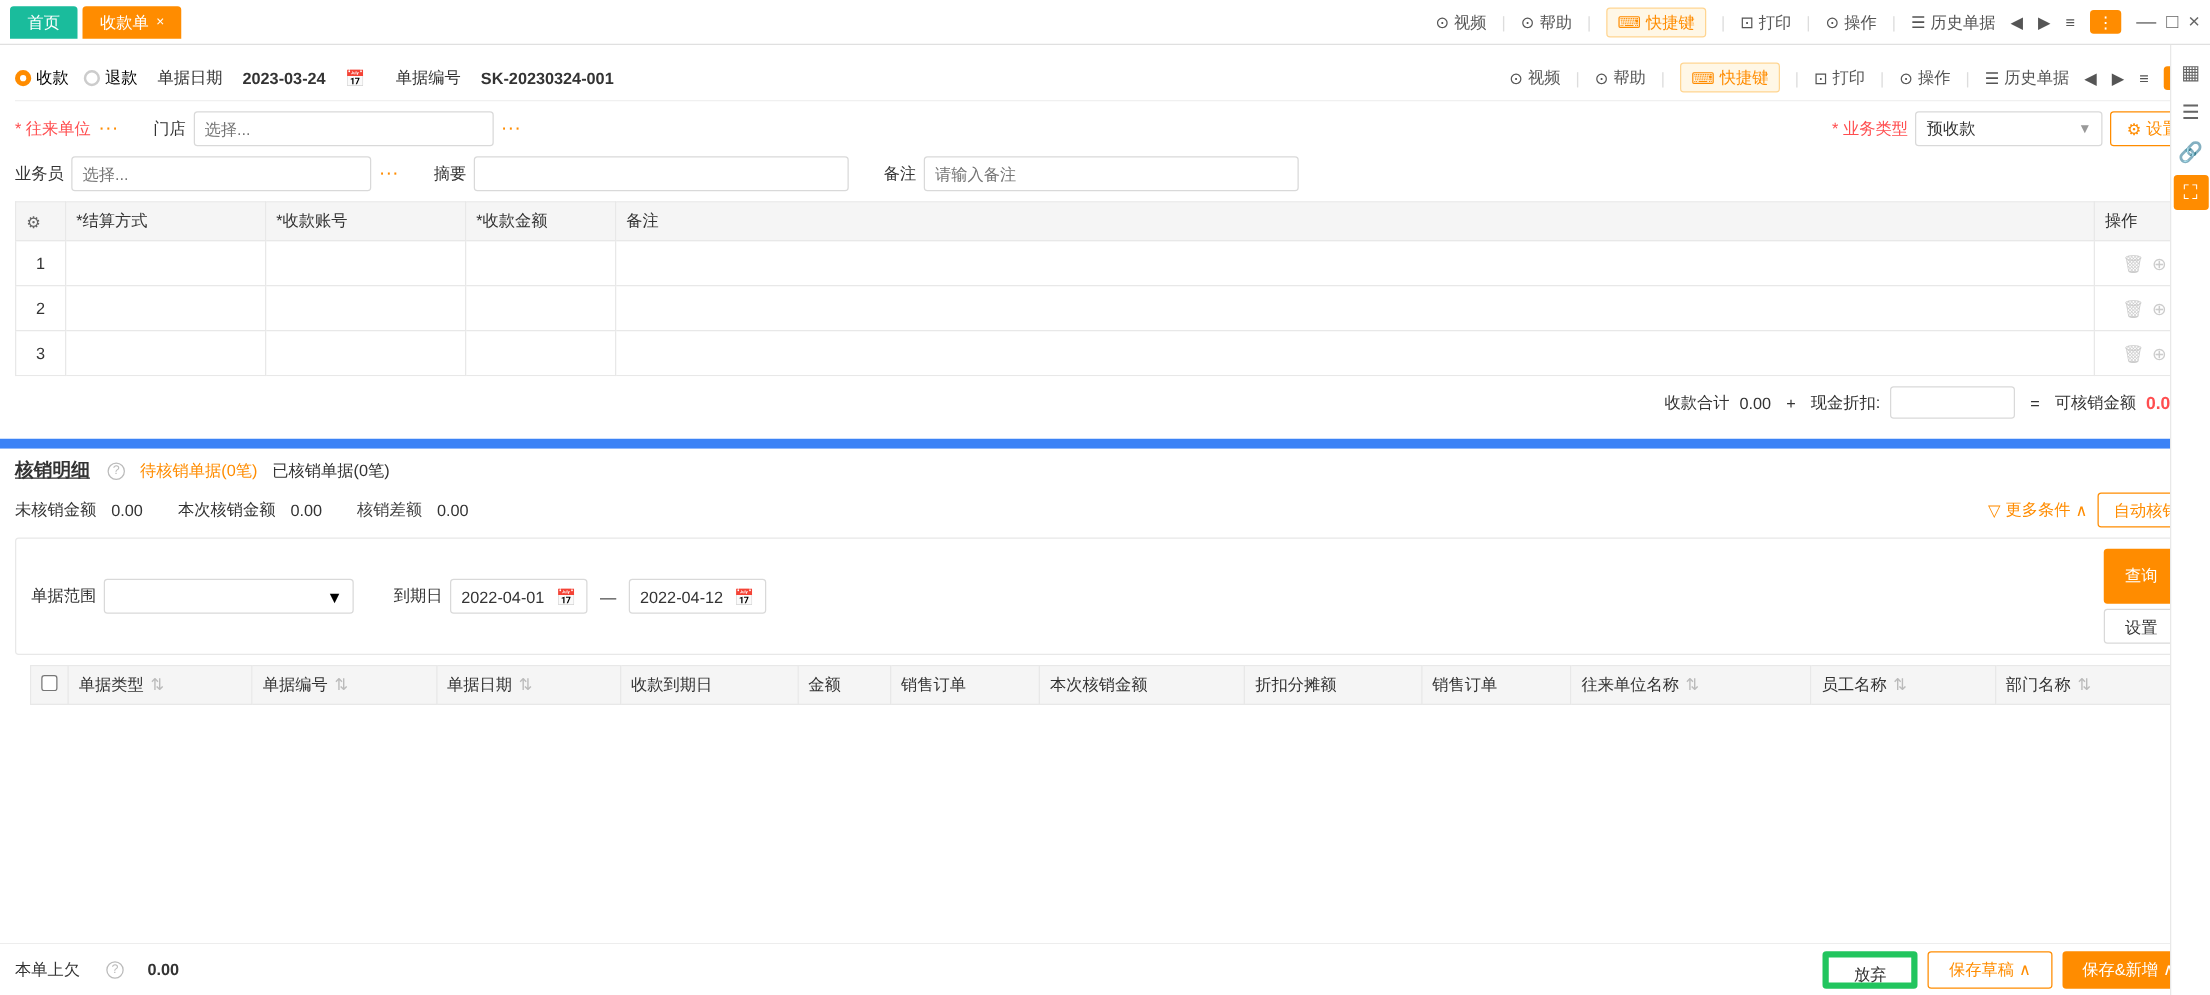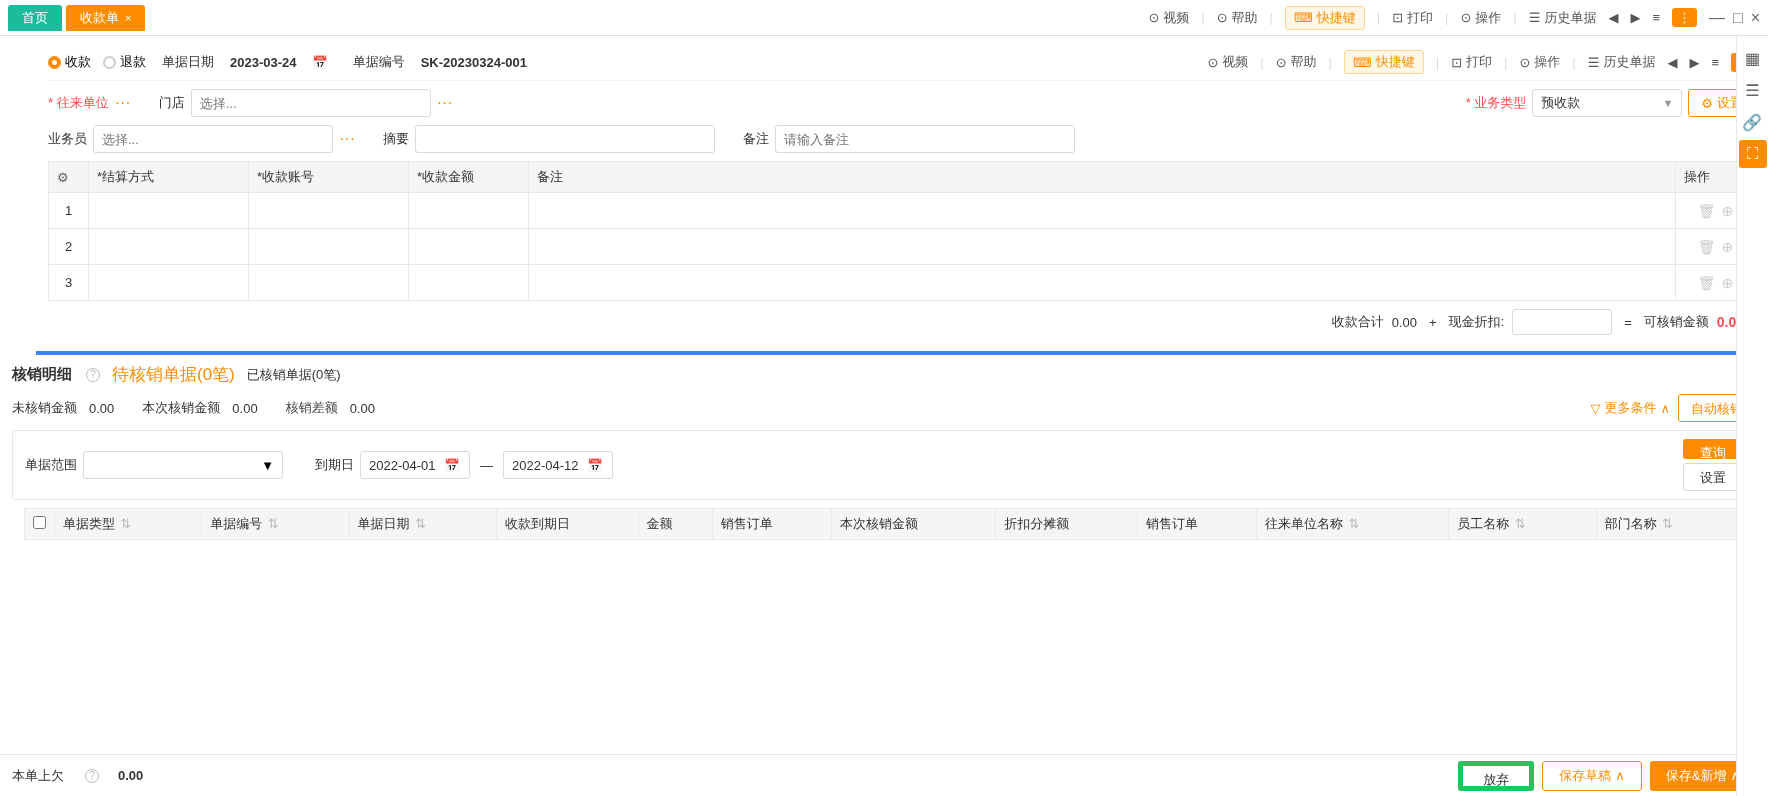--- a/index.html
+++ b/index.html
@@ -10,21 +10,21 @@
     .nav-home { background: #1abc9c; color: #fff; padding: 4px 14px; border-radius: 3px 3px 0 0; font-size: 13px; cursor: pointer; }
     .nav-tab-active { background: #ff8c00; color: #fff; padding: 4px 14px 4px 14px; border-radius: 3px 3px 0 0; font-size: 13px; cursor: pointer; display: flex; align-items: center; gap: 6px; }
     .nav-tab-close { font-size: 11px; cursor: pointer; }
     .nav-spacer { flex: 1; }
     .nav-close-btn { color: #666; font-size: 16px; cursor: pointer; }
 
     
     .main-content { background: #fff; margin: 0; height: calc(796px - 36px); overflow-y: auto; }
 
     
-    .receipt-form { padding: 8px 12px; border-bottom: 4px solid #3b82f6; margin-left: 36px; }
+    .receipt-form { padding: 8px 12px; border-bottom: 8px solid #3b82f6; }
     .form-row1 { display: flex; align-items: center; gap: 16px; margin-bottom: 8px; padding: 6px 0; border-bottom: 1px solid #f0f0f0; }
     .radio-group { display: flex; align-items: center; gap: 12px; }
     .radio-item { display: flex; align-items: center; gap: 4px; cursor: pointer; }
     .radio-active { width: 13px; height: 13px; border-radius: 50%; border: 2px solid #ff8c00; background: #ff8c00; display: inline-block; position: relative; }
     .radio-active::after { content: ''; width: 5px; height: 5px; background: #fff; border-radius: 50%; position: absolute; top: 2px; left: 2px; }
     .radio-inactive { width: 13px; height: 13px; border-radius: 50%; border: 2px solid #ccc; background: #fff; display: inline-block; }
 
     .toolbar-right { display: flex; align-items: center; gap: 12px; margin-left: auto; }
     .toolbar-item { display: flex; align-items: center; gap: 4px; color: #555; cursor: pointer; font-size: 13px; }
     .toolbar-item-highlight { display: flex; align-items: center; gap: 4px; color: #ff8c00; cursor: pointer; font-size: 13px; background: #fff7e6; border: 1px solid #ffd591; padding: 2px 8px; border-radius: 3px; }
@@ -58,31 +58,31 @@
     .action-icons { display: flex; gap: 6px; justify-content: center; }
     .action-icon { color: #ccc; cursor: pointer; font-size: 14px; }
 
     
     .summary-row { display: flex; align-items: center; justify-content: flex-end; gap: 8px; padding: 8px 12px; background: #fff; }
     .summary-input { border: 1px solid #d9d9d9; border-radius: 3px; padding: 4px 8px; width: 100px; height: 26px; }
 
     
     .verify-section { background: #fff; padding: 8px 12px; }
     .verify-header { display: flex; align-items: center; gap: 12px; margin-bottom: 8px; }
-    .verify-title { font-size: 15px; font-weight: bold; color: #333; }
-    .verify-badge { color: #ff8c00; cursor: pointer; font-size: 17px; }
+    .verify-title { font-size: 15px; font-weight: bold; color: #333; text-decoration: underline; }
+    .verify-badge { color: #ff8c00; cursor: pointer; font-size: 13px; }
     .verify-stats { display: flex; align-items: center; gap: 12px; margin-bottom: 8px; }
 
     .filter-row { display: flex; align-items: center; gap: 12px; margin-bottom: 8px; padding: 8px 0; border: 1px solid #e8e8e8; border-radius: 3px; background: #fff; padding: 8px 12px; }
     .filter-field { display: flex; align-items: center; gap: 6px; }
     .filter-label { color: #333; white-space: nowrap; }
     .filter-select { border: 1px solid #d9d9d9; border-radius: 3px; padding: 4px 8px; min-width: 200px; background: #fff; height: 28px; display: flex; align-items: center; justify-content: space-between; cursor: pointer; }
     .filter-date { border: 1px solid #d9d9d9; border-radius: 3px; padding: 4px 8px; min-width: 100px; background: #fff; height: 28px; display: flex; align-items: center; justify-content: space-between; cursor: pointer; }
     .filter-spacer { flex: 1; }
-    .btn-query { background: #ff8c00; color: #fff; border: none; border-radius: 3px; padding: 5px 16px; cursor: pointer; height: 20px; }
+    .btn-query { background: #ff8c00; color: #fff; border: none; border-radius: 3px; padding: 5px 16px; cursor: pointer; height: 44px; }
     .btn-settings-outline { background: #fff; color: #333; border: 1px solid #d9d9d9; border-radius: 3px; padding: 5px 16px; cursor: pointer; height: 28px; }
     .more-conditions { display: flex; align-items: center; gap: 4px; color: #ff8c00; cursor: pointer; }
     .auto-verify-btn { background: #fff; border: 1px solid #ff8c00; color: #ff8c00; border-radius: 3px; padding: 5px 12px; cursor: pointer; height: 28px; }
 
     
     .bottom-table-area { padding: 0 12px; }
     .bottom-table { width: 100%; border-collapse: collapse; }
     .bottom-table th { background: #f5f5f5; border: 1px solid #e8e8e8; padding: 6px 8px; text-align: left; font-weight: normal; color: #333; white-space: nowrap; font-size: 12px; }
     .sort-icon { color: #bbb; margin-left: 2px; }
     .th-checkbox { width: 30px; }

